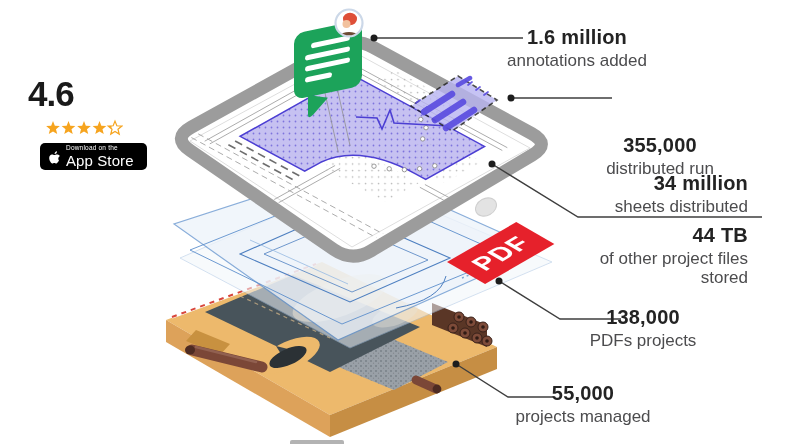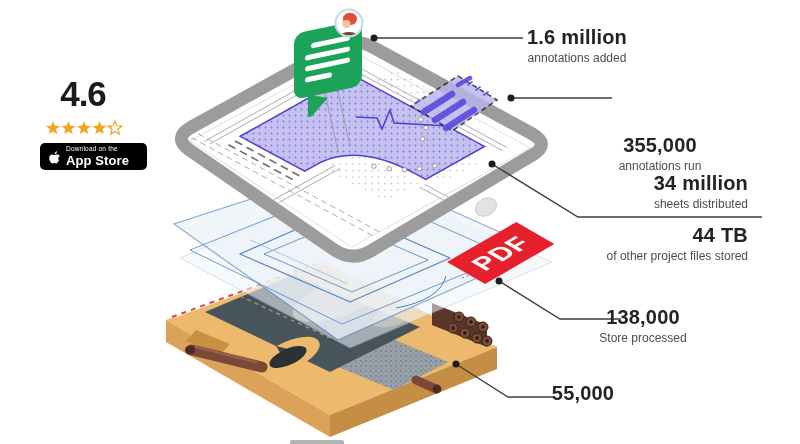--- a/index.html
+++ b/index.html
@@ -1,31 +1,31 @@
 <!DOCTYPE html>
 <html><head>
 <meta charset="utf-8">
 <style>
   html,body{margin:0;padding:0;background:#fff;}
   #page{position:relative;width:800px;height:444px;background:#ffffff;overflow:hidden;
         font-family:"Liberation Sans",sans-serif;}
   .abs{position:absolute;}
   
-  #rating-value{left:28px;top:74px;width:110px;text-align:center;
+  #rating-value{left:28px;top:74px;width:110px;text-align:left;
     font-size:35px;font-weight:800;color:#1a1a1a;letter-spacing:-1px;}
   #stars-svg{left:45px;top:119px;}
   #appstore-badge{left:40px;top:143px;width:107px;height:27px;background:#000;color:#fff;
     border-radius:5px;display:flex;align-items:center;padding:0 0 0 7px;box-sizing:border-box;gap:5px;cursor:pointer;}
   #appstore-badge .txt{display:flex;flex-direction:column;line-height:1;}
   #appstore-badge .l1{font-size:6.5px;letter-spacing:.2px;margin-bottom:1px;}
-  #appstore-badge .l2{font-size:13px;font-weight:700;letter-spacing:.1px;}
+  #appstore-badge .l2{font-size:15px;font-weight:400;letter-spacing:.1px;}
   
   .stat{position:absolute;line-height:1;}
   .stat .v{font-size:20px;font-weight:800;color:#232323;letter-spacing:.2px;line-height:1.05;}
-  .stat .l{font-size:12px;color:#4c4c4e;margin-top:4px;line-height:1.1;}
+  .stat .l{font-size:17px;color:#4c4c4e;margin-top:4px;line-height:1.1;}
   .al-c{text-align:center;} .al-r{text-align:right;}
   #stat-1{left:497px;top:27px;width:160px;}
   #stat-2{left:580px;top:87px;width:160px;margin-top:48px;}
   #stat-3{left:588px;top:173px;width:160px;}
   #stat-4{left:568px;top:225px;width:180px;}
   #stat-5{left:563px;top:307px;width:160px;}
   #stat-6{left:503px;top:383px;width:160px;}
   #bottom-sliver{left:290px;top:440px;width:54px;height:4px;background:#b3b3b3;border-radius:2px 2px 0 0;}
   svg{display:block;}
 </style>
@@ -259,32 +259,33 @@
       <span class="l2">App Store</span>
     </div>
   </div>
 
   <div class="stat al-c" id="stat-1">
     <div class="v">1.6 million</div>
     <div class="l">annotations added</div>
   </div>
   <div class="stat al-c" id="stat-2">
     <div class="v">355,000</div>
-    <div class="l">annotations run</div>
+    <div class="l">distributed run</div>
   </div>
   <div class="stat al-r" id="stat-3">
     <div class="v">34 million</div>
     <div class="l">sheets distributed</div>
   </div>
   <div class="stat al-r" id="stat-4">
     <div class="v">44 TB</div>
     <div class="l">of other project files stored</div>
   </div>
   <div class="stat al-c" id="stat-5">
     <div class="v">138,000</div>
-    <div class="l">Store processed</div>
+    <div class="l">PDFs projects</div>
   </div>
   <div class="stat al-c" id="stat-6">
     <div class="v">55,000</div>
+    <div class="l">projects managed</div>
   </div>
 
   <div class="abs" id="bottom-sliver"></div>
 </div>
 
 </body></html>

